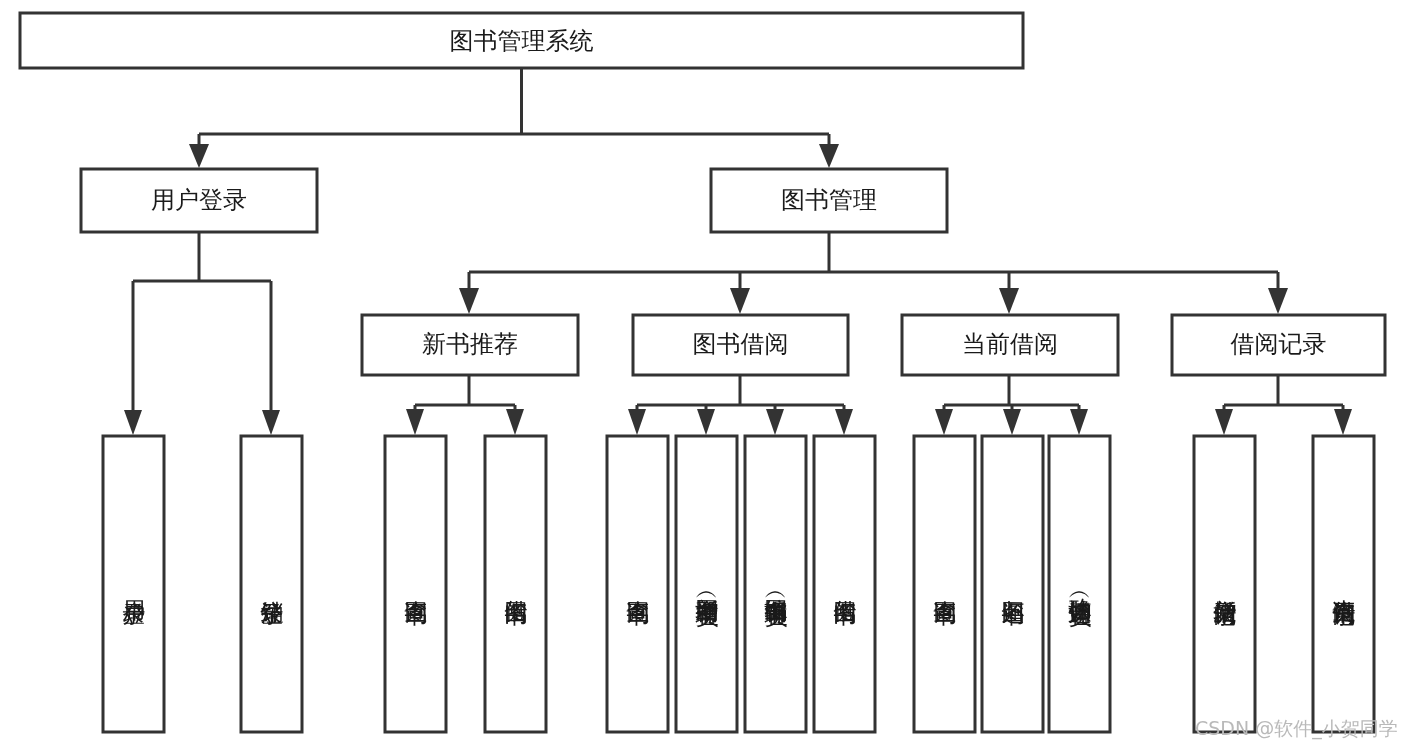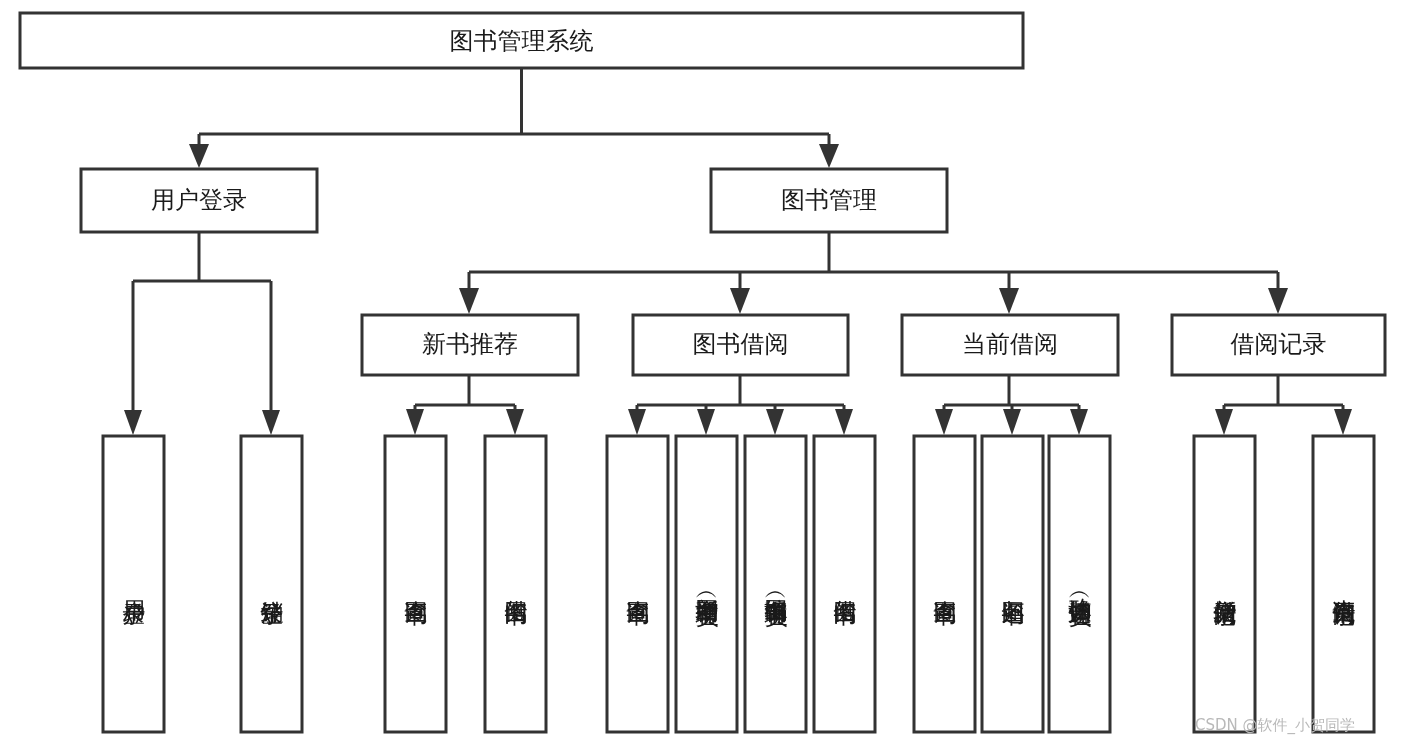--- a/index.html
+++ b/index.html
@@ -60,21 +60,21 @@
     display: flex;
     align-items: center;
     justify-content: center;
     text-align: center;
     white-space: pre-line;
     pointer-events: none;
   }
   .watermark {
     position: absolute;
     font-family: "DejaVu Sans", "Liberation Sans", sans-serif;
-    font-size: 15px;
+    font-size: 19px;
     color: #b9b9b9;
     white-space: nowrap;
   }
 </style>
 </head>
 <body>
 
 <div id="diagram-root">
 
   <svg class="diagram" viewBox="0 0 1405 747">

